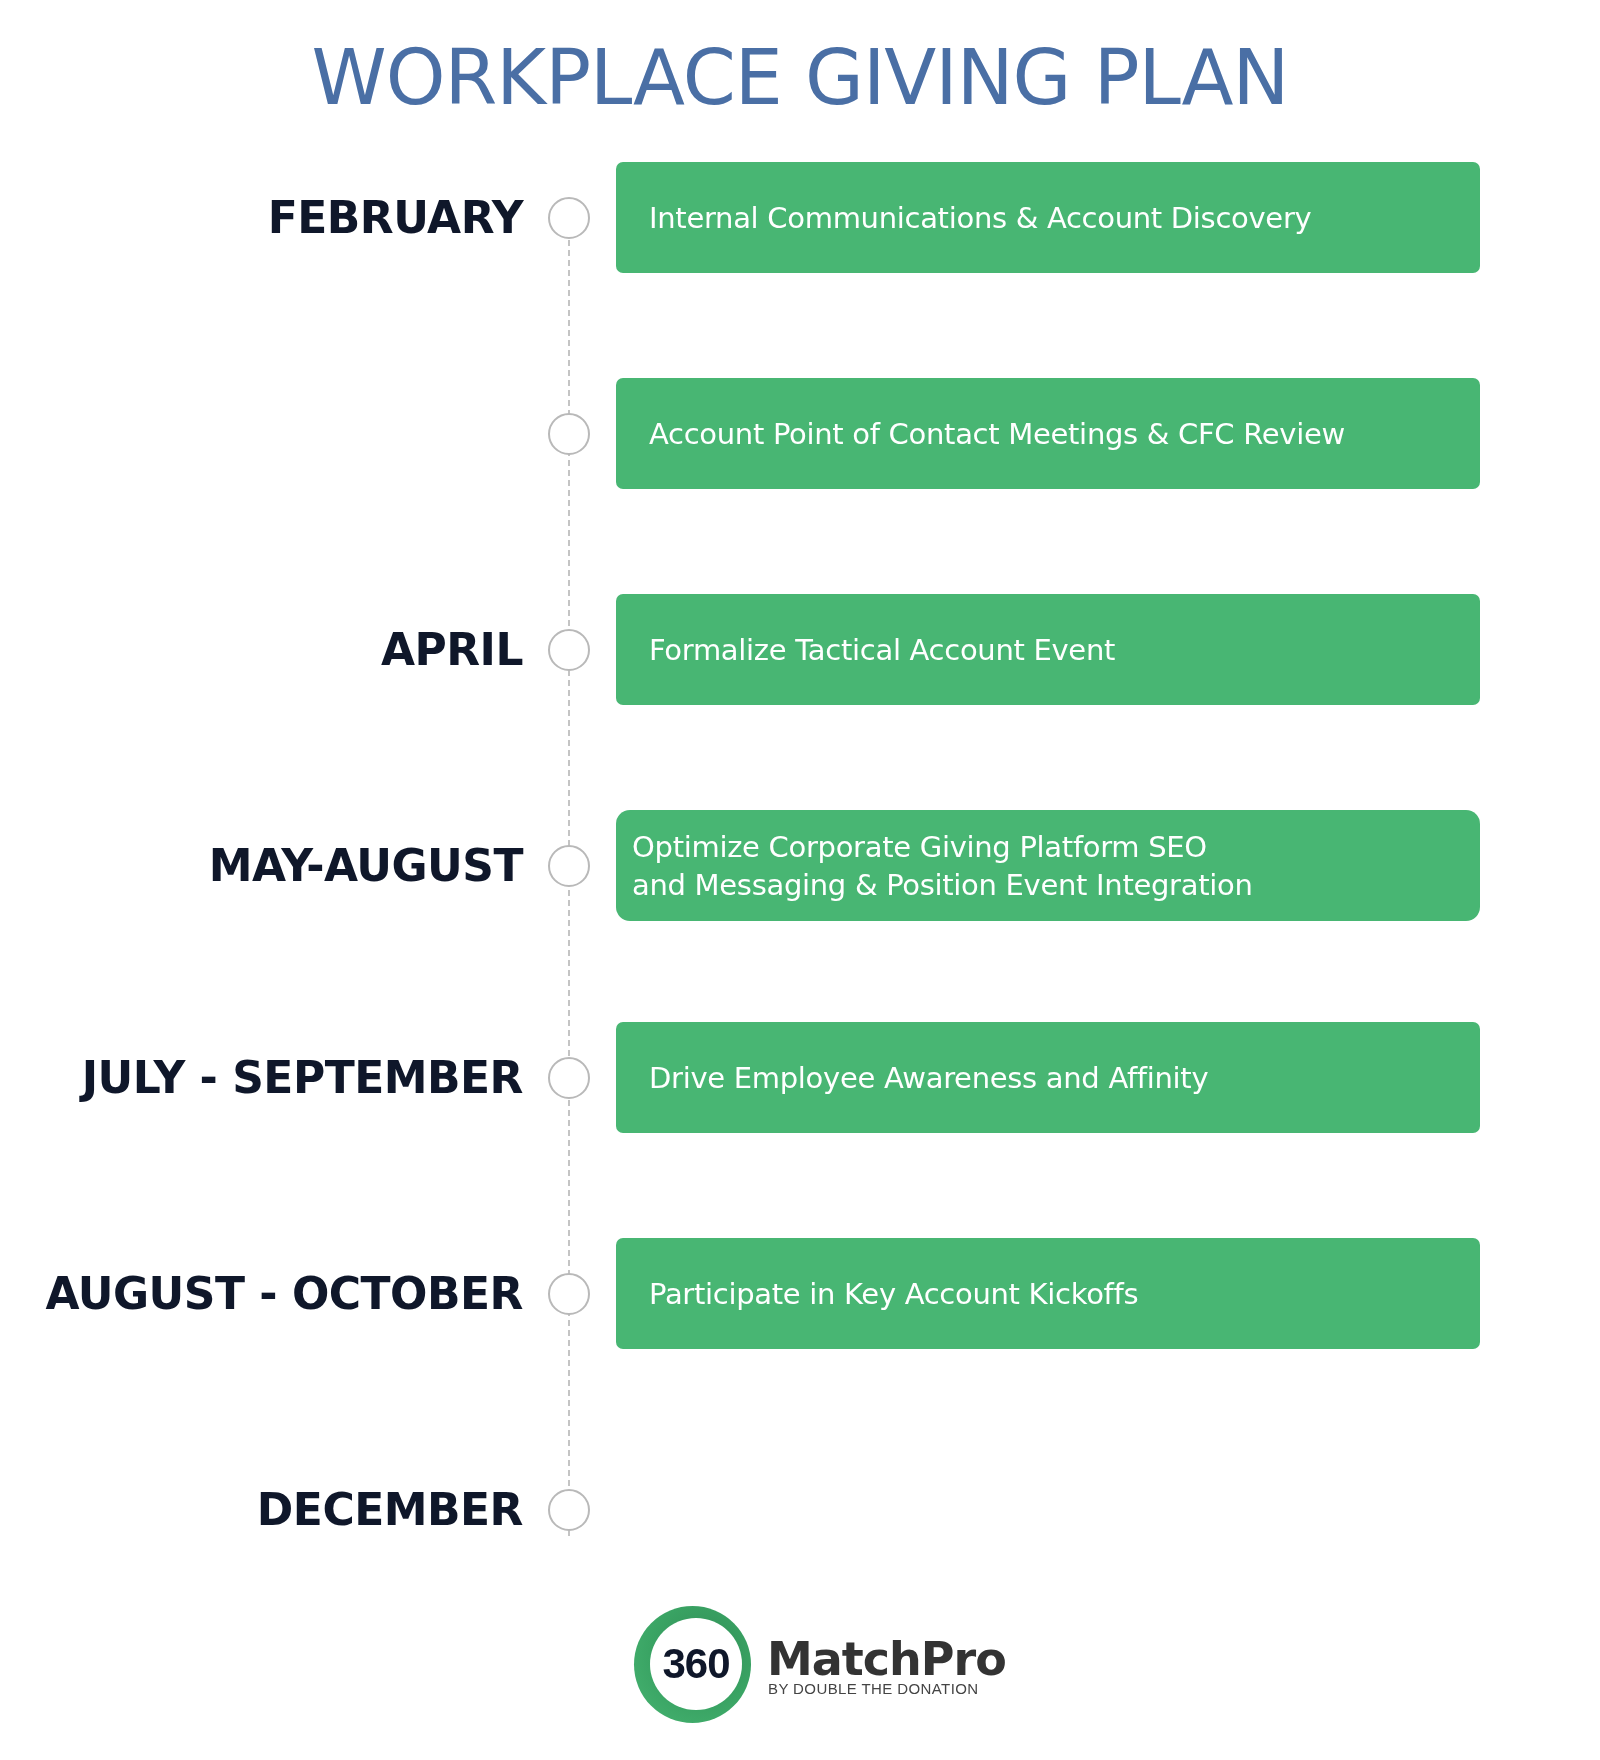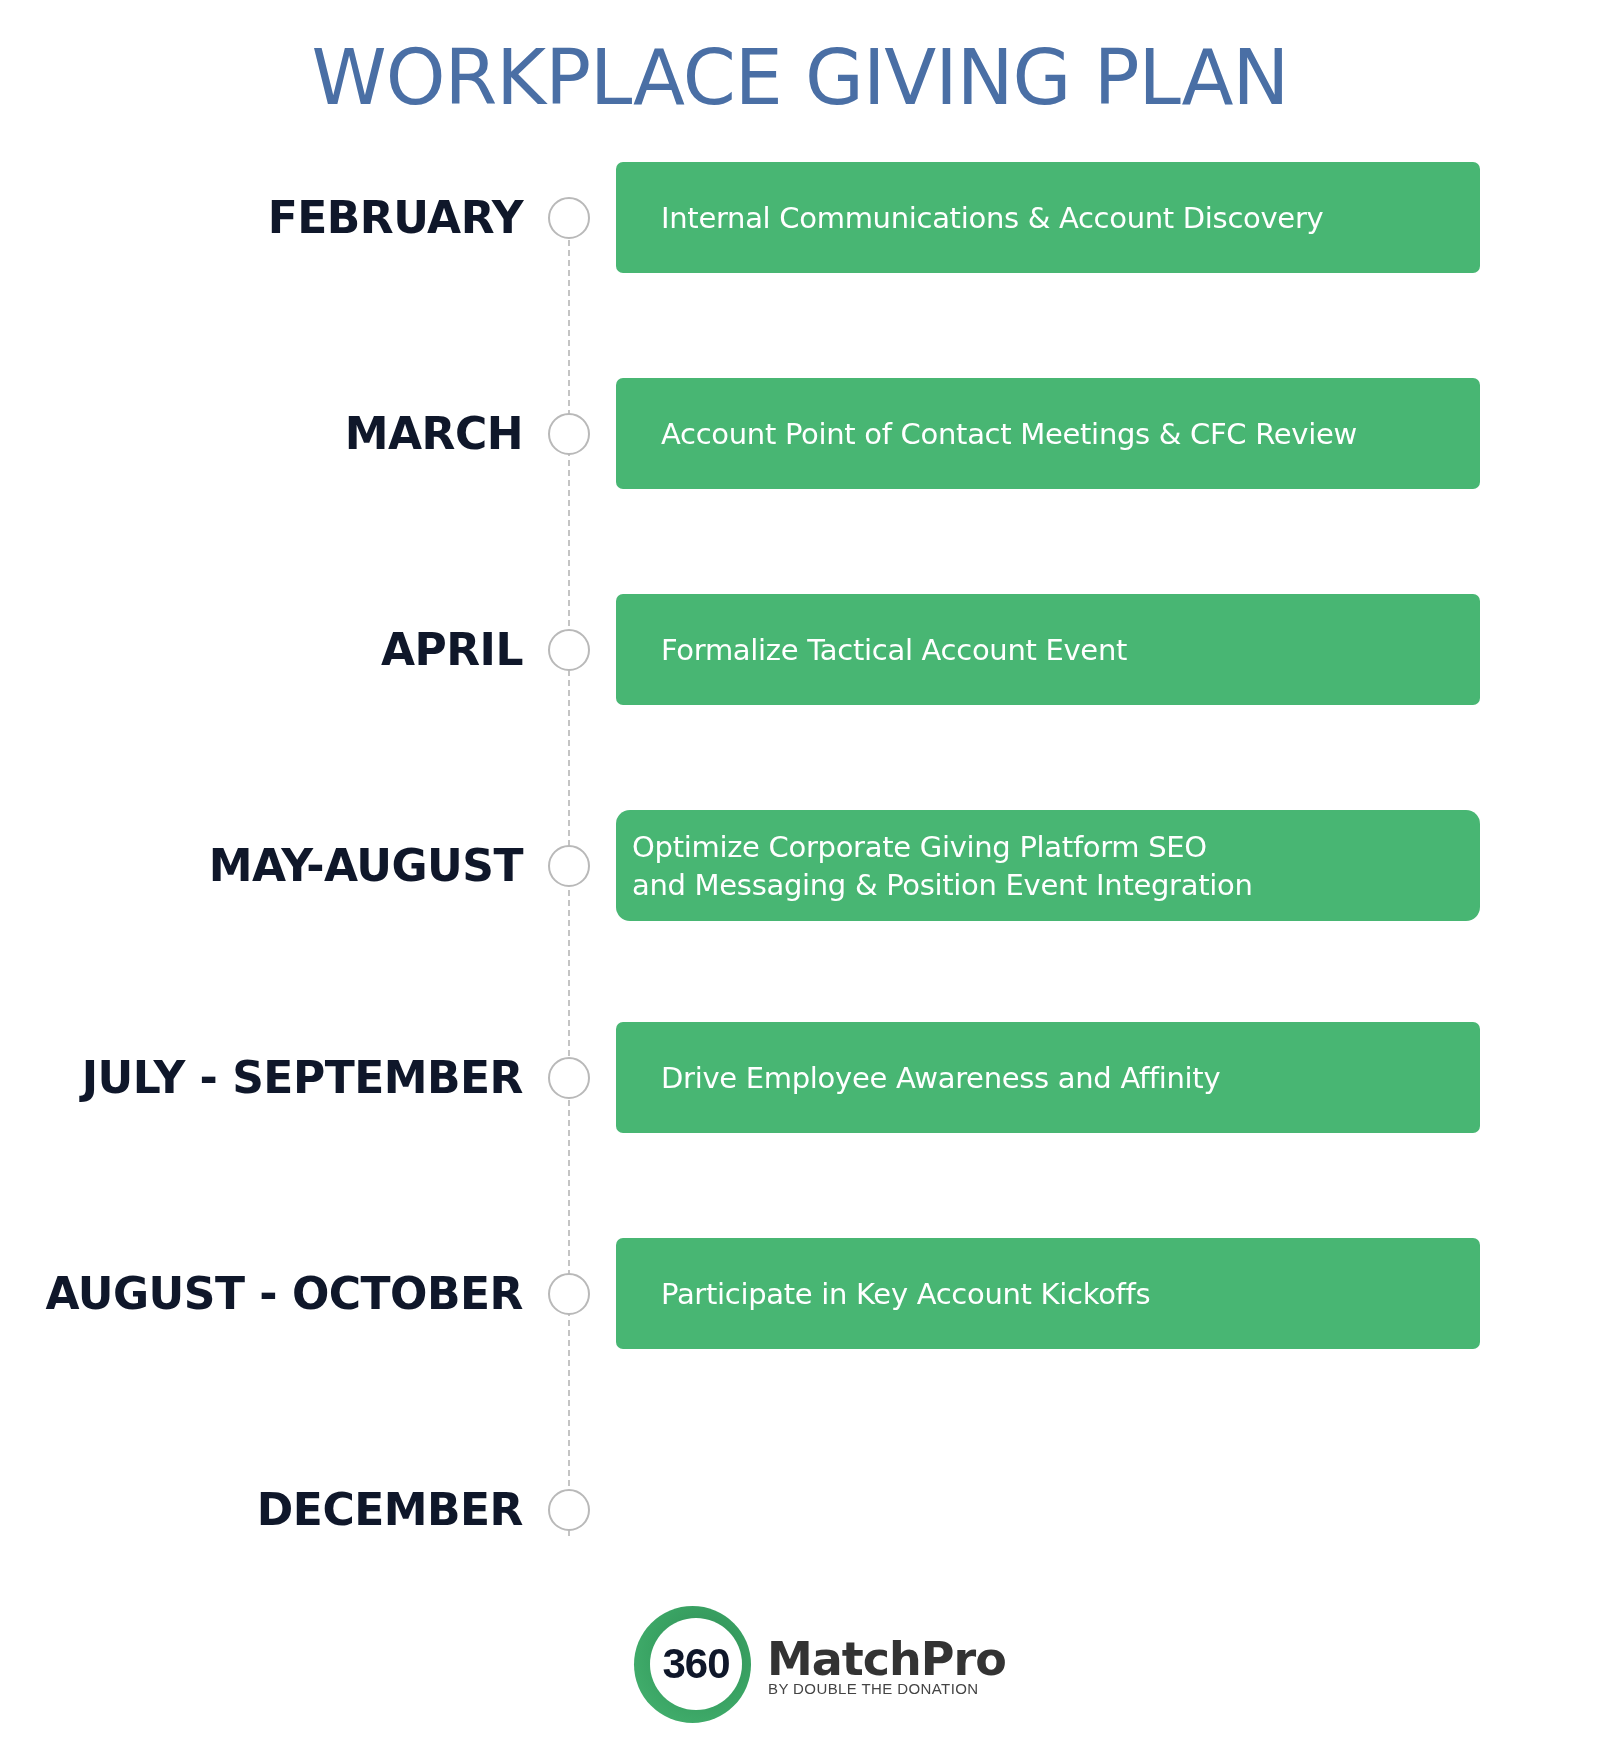--- a/index.html
+++ b/index.html
@@ -72,21 +72,21 @@
       position: absolute;
       left: 616px;
       top: 0;
       width: 864px;
       height: 111px;
       background: #48b673;
       border-radius: 7px;
       display: flex;
       flex-direction: column;
       justify-content: center;
-      padding-left: 45px;
+      padding-left: 33px;
       box-sizing: border-box;
     }
     .box-text {
       color: #ffffff;
       font-family: "DejaVu Sans", sans-serif;
       font-size: 29px;
       line-height: 38px;
       letter-spacing: -0.3px;
       white-space: nowrap;
     }
@@ -163,21 +163,20 @@
 
 <div class="row" style="top:162px;">
   <div class="month">FEBRUARY</div>
   <div class="node"></div>
   <div class="box">
     <div class="box-text">Internal Communications &amp; Account Discovery</div>
   </div>
 </div>
 
 <div class="row" style="top:378px;">
-  <div class="month">MARCH</div>
   <div class="node"></div>
   <div class="box">
     <div class="box-text">Account Point of Contact Meetings &amp; CFC Review</div>
   </div>
 </div>
 
 <div class="row" style="top:594px;">
   <div class="month">APRIL</div>
   <div class="node"></div>
   <div class="box">

